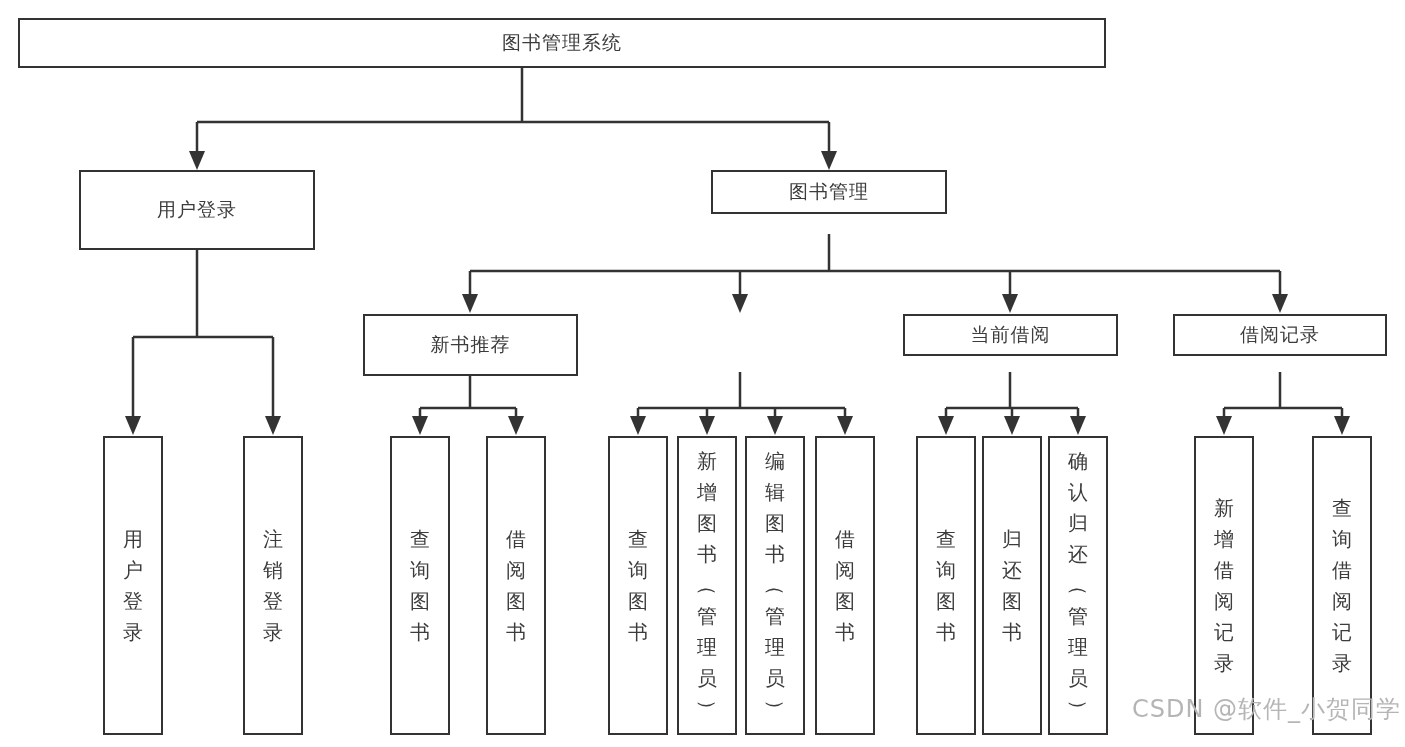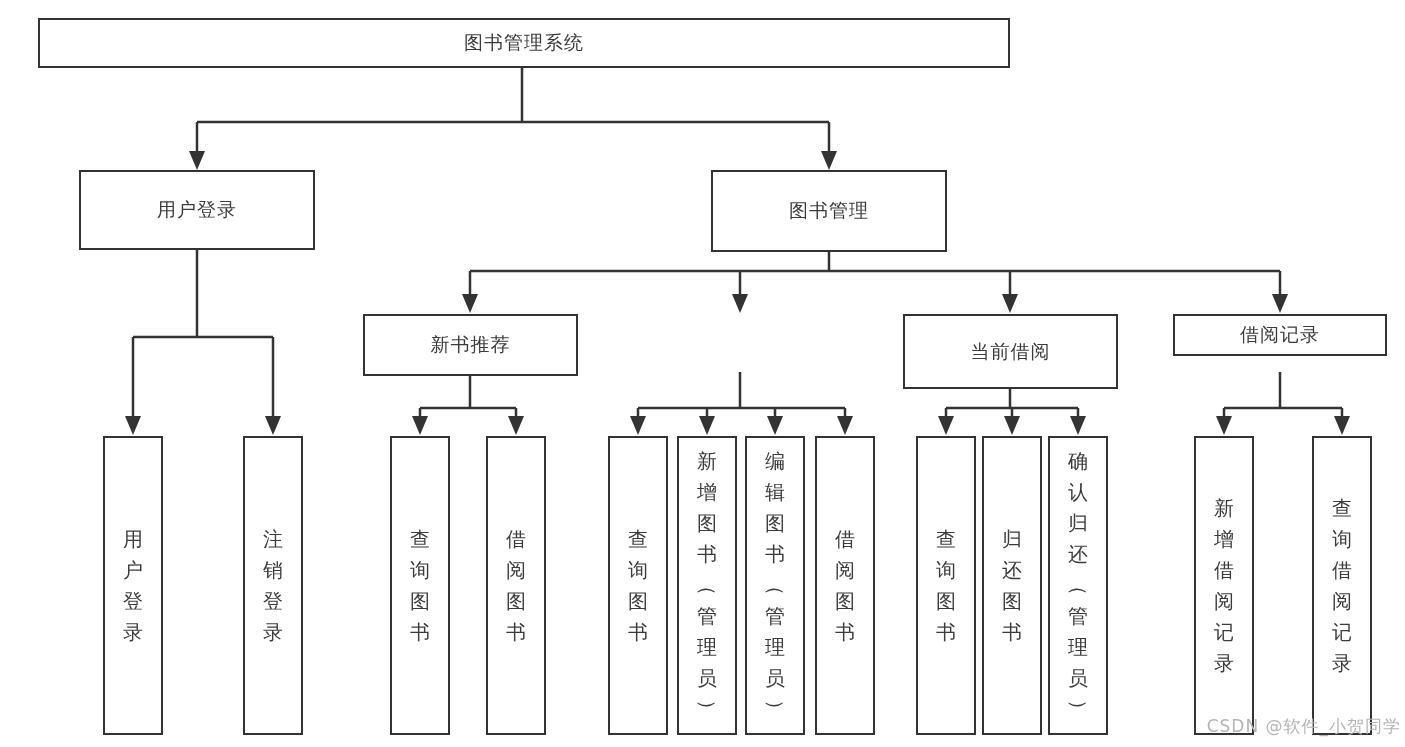--- a/index.html
+++ b/index.html
@@ -66,22 +66,22 @@
     line-height:31px;
     color:var(--text);
     text-align:center;
   }
   .vchar.vrot{
     transform:rotate(90deg);
   }
   .watermark{
     position:absolute;
     right:4px;
-    bottom:9px;
-    font-size:17px;
+    bottom:22px;
+    font-size:24px;
     color:var(--watermark,#b5b5b5);
     letter-spacing:1px;
     white-space:nowrap;
   }
 </style>
 </head>
 <body>
 
 <div class="canvas">
 
@@ -114,35 +114,35 @@
     <path d="M1010 372 V408 M946 408 H1078 M946 408 V420 M1012 408 V420 M1078 408 V420"></path>
     <polygon points="938,416 954,416 946,435"></polygon>
     <polygon points="1004,416 1020,416 1012,435"></polygon>
     <polygon points="1070,416 1086,416 1078,435"></polygon>
 
     <path d="M1280 372 V408 M1224 408 H1342 M1224 408 V420 M1342 408 V420"></path>
     <polygon points="1216,416 1232,416 1224,435"></polygon>
     <polygon points="1334,416 1350,416 1342,435"></polygon>
   </svg>
 
-  <div class="node" style="left:38px;top:18px;width:972px;height:50px">
+  <div class="node" style="left:18px;top:18px;width:1088px;height:50px">
     <span class="lbl">图书管理系统</span>
   </div>
 
   <div class="node" style="left:79px;top:170px;width:236px;height:80px">
     <span class="lbl">用户登录</span>
   </div>
-  <div class="node" style="left:711px;top:170px;width:236px;height:82px">
+  <div class="node" style="left:711px;top:170px;width:236px;height:44px">
     <span class="lbl">图书管理</span>
   </div>
 
   <div class="node" style="left:363px;top:314px;width:215px;height:62px">
     <span class="lbl">新书推荐</span>
   </div>
-  <div class="node" style="left:903px;top:314px;width:215px;height:75px">
+  <div class="node" style="left:903px;top:314px;width:215px;height:42px">
     <span class="lbl">当前借阅</span>
   </div>
   <div class="node" style="left:1173px;top:314px;width:214px;height:42px">
     <span class="lbl">借阅记录</span>
   </div>
 
   <div class="node vnode" style="left:103px;top:436px;width:60px;height:299px">
     <span class="vlabel">
         <span class="vchar">用</span>
         <span class="vchar">户</span>

